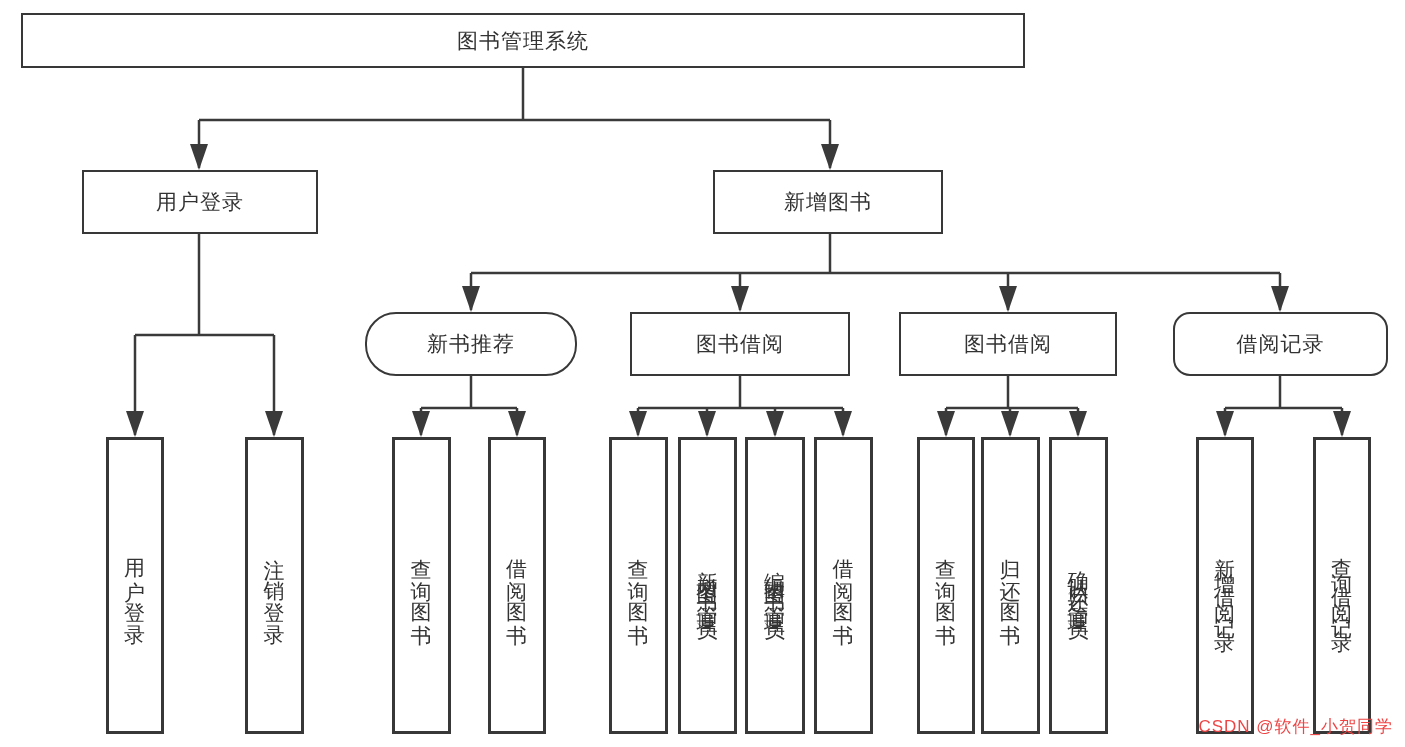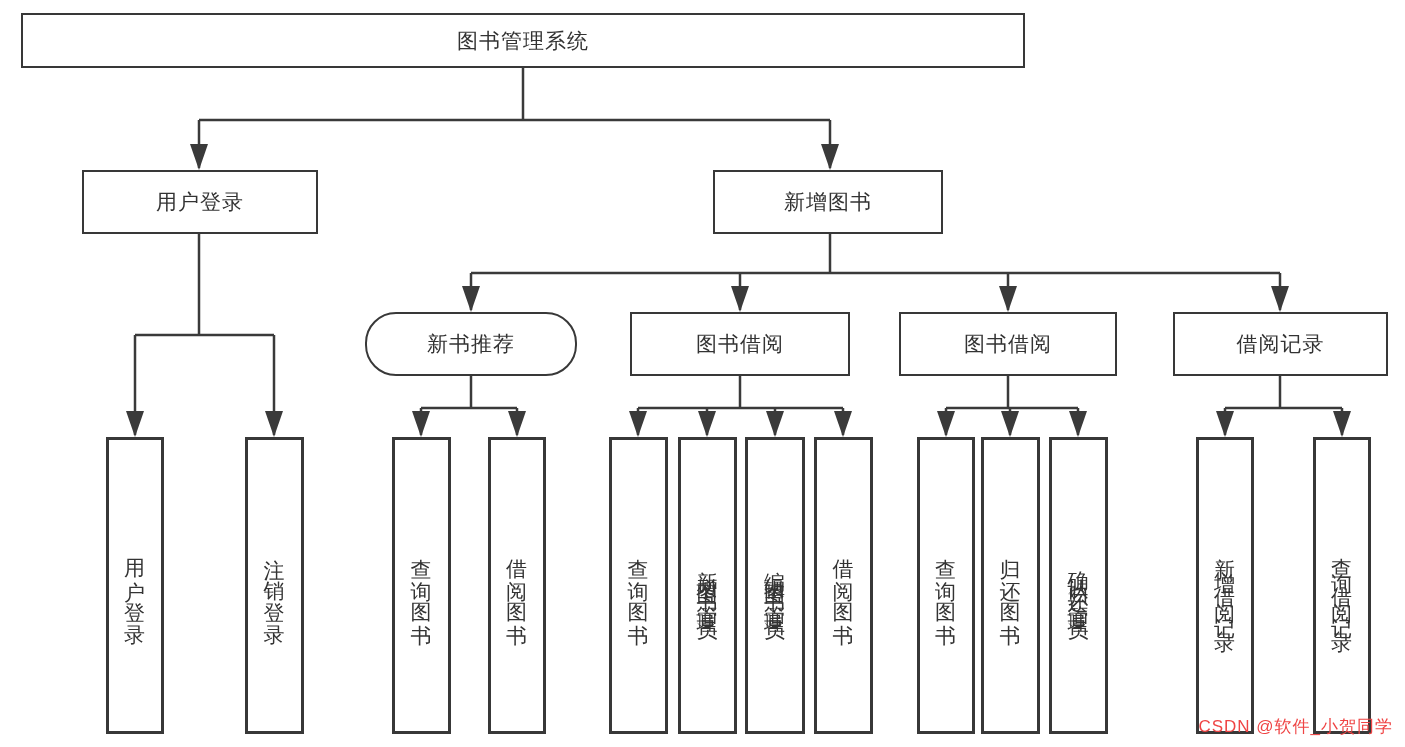--- a/index.html
+++ b/index.html
@@ -141,21 +141,21 @@
 
   <div class="node" style="left:365px; top:312px; width:212px; height:64px;border-radius:31px;">
     <span>新书推荐</span>
   </div>
   <div class="node" style="left:630px; top:312px; width:220px; height:64px;">
     <span>图书借阅</span>
   </div>
   <div class="node" style="left:899px; top:312px; width:218px; height:64px;">
     <span>图书借阅</span>
   </div>
-  <div class="node" style="left:1173px; top:312px; width:215px; height:64px;">
+  <div class="node" style="left:1173px; top:312px; width:215px; height:64px;border-radius:17px;">
     <span>借阅记录</span>
   </div>
 
   <div class="node leaf v4" style="left:106px; top:437px; width:58px; height:297px;">
     <span class="vtext">用户登录</span>
   </div>
   <div class="node leaf v4" style="left:245px; top:437px; width:59px; height:297px;">
     <span class="vtext">注销登录</span>
   </div>
 

